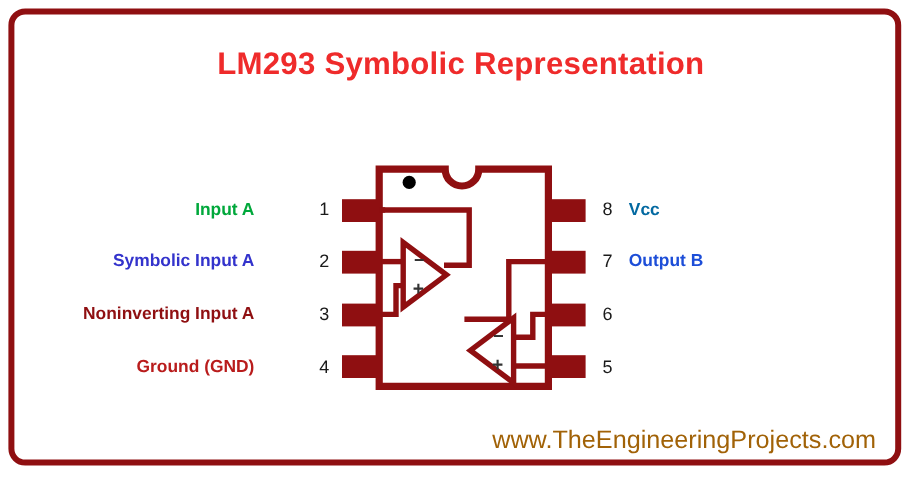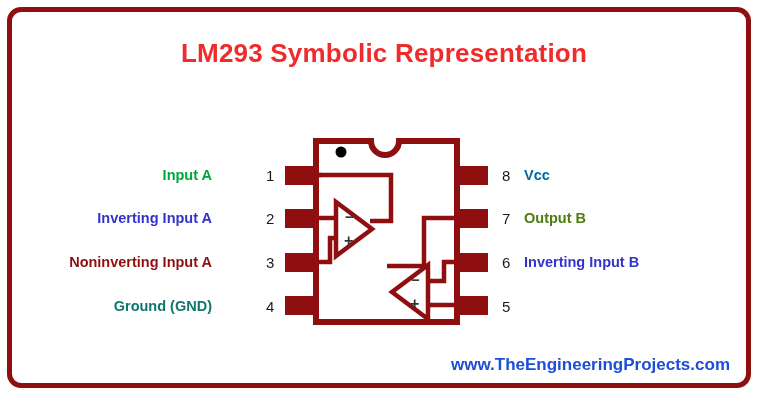--- a/index.html
+++ b/index.html
@@ -37,23 +37,23 @@
     font-size: 26px;
     font-weight: bold;
     color: #ef2b2b;
     letter-spacing: 0.2px;
     white-space: nowrap;
   }
   #footer {
     position: absolute;
     right: 38px;
     top: 355px;
-    font-size: 17px;
-    font-weight: bold;
-    color: #1d4ed8;
+    font-size: 21px;
+    font-weight: normal;
+    color: #a16207;
     white-space: nowrap;
   }
   .pin-label {
     position: absolute;
     font-size: 14.5px;
     font-weight: bold;
     white-space: nowrap;
     line-height: 16px;
   }
   .pin-label.left {
@@ -85,37 +85,36 @@
 
 <div id="page">
 
   <div id="frame"></div>
 
   <div id="title">LM293 Symbolic Representation</div>
 
   <div class="pin-label left" style="right:556px; top:175px; color:#00a83b;">Input A</div>
   <div class="pin-num" style="left:266px; top:175px;">1</div>
 
-  <div class="pin-label left" style="right:556px; top:218px; color:#3333cc;">Inverting Input A</div>
+  <div class="pin-label left" style="right:556px; top:218px; color:#3333cc;">Symbolic Input A</div>
   <div class="pin-num" style="left:266px; top:218px;">2</div>
 
   <div class="pin-label left" style="right:556px; top:262px; color:#8f0f11;text-align:center;">Noninverting Input A</div>
   <div class="pin-num" style="left:266px; top:262px;">3</div>
 
-  <div class="pin-label left" style="right:556px; top:306px; color:#0f766e;">Ground (GND)</div>
+  <div class="pin-label left" style="right:556px; top:306px; color:#b91c1c;">Ground (GND)</div>
   <div class="pin-num" style="left:266px; top:306px;">4</div>
 
   <div class="pin-num" style="left:502px; top:175px;">8</div>
   <div class="pin-label right" style="left:524px; top:175px; color:#0369a1;">Vcc</div>
 
   <div class="pin-num" style="left:502px; top:218px;">7</div>
-  <div class="pin-label right" style="left:524px; top:218px; color:#4d7c0f;">Output B</div>
+  <div class="pin-label right" style="left:524px; top:218px; color:#1d4ed8;">Output B</div>
 
   <div class="pin-num" style="left:502px; top:262px;">6</div>
-  <div class="pin-label right" style="left:524px; top:262px; color:#3333cc;">Inverting Input B</div>
 
   <div class="pin-num" style="left:502px; top:306px;">5</div>
 
   <svg id="schematic" viewBox="0 0 768 405">
 
     <path fill="#ffffff" stroke="#8f0f11" stroke-width="6" stroke-linejoin="miter" d="M 316 141
              L 371 141
              A 14 14 0 0 0 399 141
              L 457 141
              L 457 322

